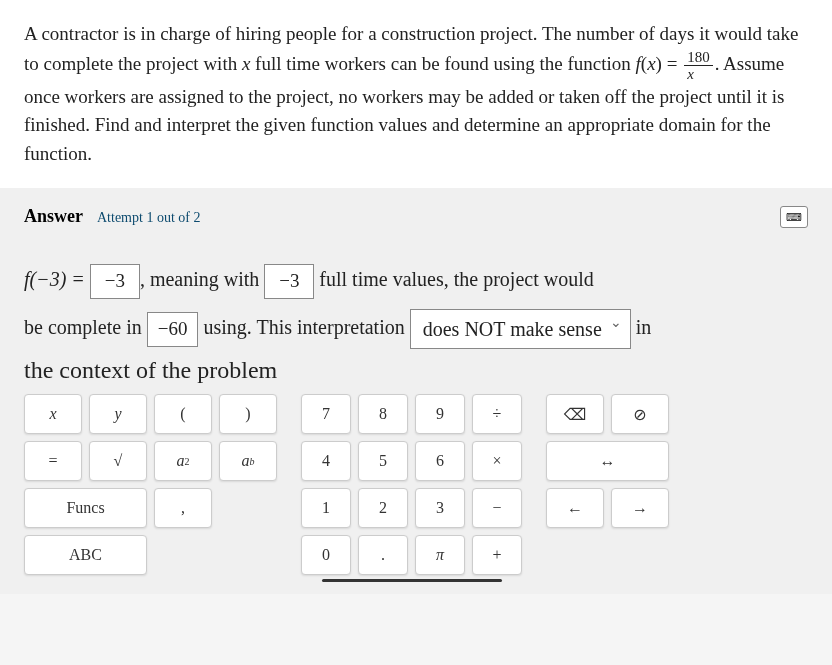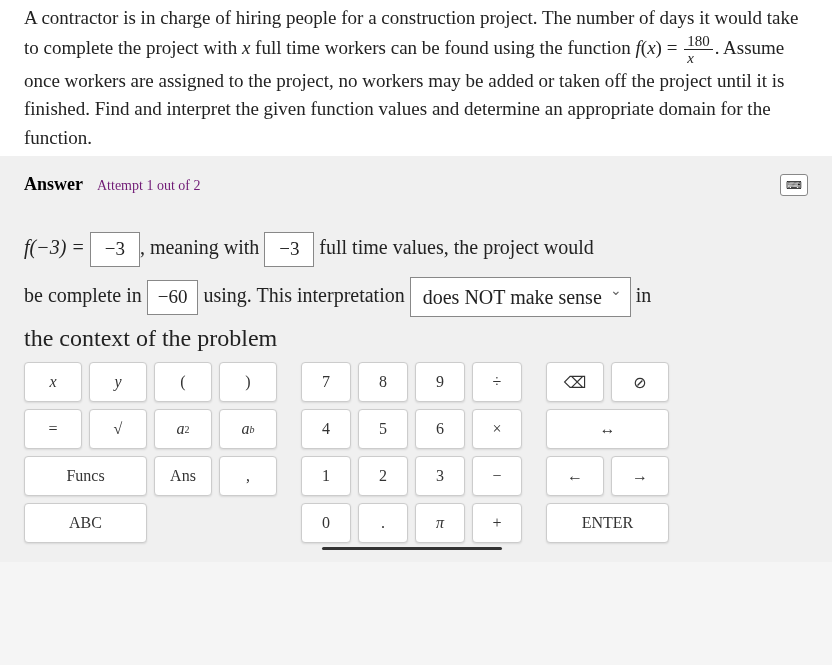--- a/index.html
+++ b/index.html
@@ -5,21 +5,21 @@
     * { box-sizing: border-box; margin: 0; padding: 0; }
     body {
       font-family: Georgia, 'Times New Roman', serif;
       background: #f5f5f5;
       width: 832px;
       height: 665px;
       overflow: hidden;
     }
     .question-area {
       background: #fff;
-      padding: 4px 24px;
+      padding: 20px 24px;
       font-size: 19px;
       line-height: 1.5;
       color: #222;
     }
     .question-area .italic { font-style: italic; }
     .fn-label { font-style: italic; }
     .frac {
       display: inline-block;
       vertical-align: middle;
       text-align: left;
@@ -34,21 +34,21 @@
       background: #f0f0f0;
       position: relative;
     }
     .answer-header {
       display: flex;
       align-items: baseline;
       gap: 14px;
       margin-bottom: 28px;
     }
     .answer-label { font-weight: bold; font-size: 18px; }
-    .attempt { font-size: 14px; color: #701a75; }
+    .attempt { font-size: 14px; color: #0c4a6e; }
     .keyboard-icon-btn {
       position: absolute;
       right: 24px;
       top: 18px;
       width: 28px;
       height: 22px;
       border: 1px solid #888;
       border-radius: 3px;
       background: #fff;
       display: flex;
@@ -181,21 +181,20 @@
     <div class="key">
         <span class="it">a</span>
         <sup>2</sup>
       </div>
     <div class="key">
         <span class="it">a</span>
         <sup class="it">b</sup>
       </div>
 
     <div class="key wide2">Funcs</div>
-    <div class="key">Ans</div>
     <div class="key">,</div>
 
     <div class="key wide2">ABC</div>
   </div>
 
   <div>
     <div class="kp-section kp-nums">
       <div class="key">7</div>
       <div class="key">8</div>
       <div class="key">9</div>
@@ -220,15 +219,14 @@
     </div>
     <div class="nav-underline"></div>
   </div>
 
   <div class="kp-section kp-nav">
     <div class="key">⌫</div>
     <div class="key">⊘</div>
     <div class="key wide2">↔</div>
     <div class="key">←</div>
     <div class="key">→</div>
-    <div class="key wide2">ENTER</div>
   </div>
 </div>
 
 </body></html>

